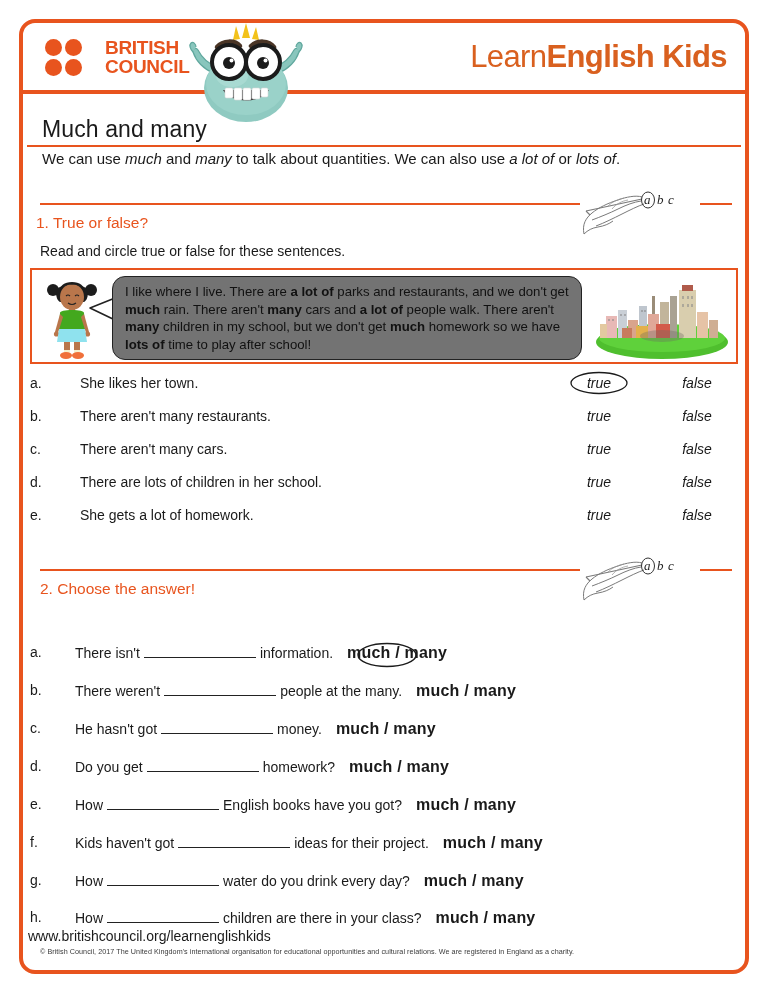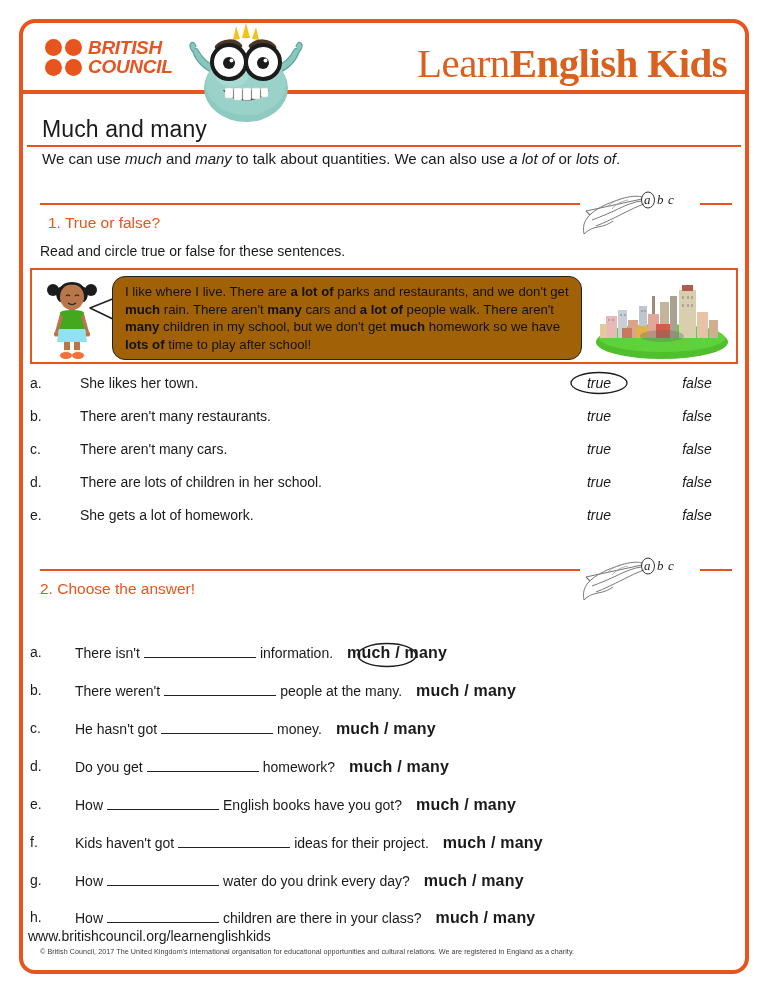--- a/index.html
+++ b/index.html
@@ -47,22 +47,21 @@
     z-index: 3;
   }
 
   
   .bc-logo {
     position: absolute;
     left: 22px;
     top: 16px;
     display: flex;
     align-items: center;
-    gap: 6px;
-    font-style: italic;
+    gap: 23px;
   }
   .bc-dots {
     display: grid;
     grid-template-columns: 17px 17px;
     grid-template-rows: 17px 17px;
     gap: 3px;
   }
   .bc-dot {
     width: 17px;
     height: 17px;
@@ -79,23 +78,23 @@
     font-size: 19px;
     letter-spacing: -0.3px;
     color: #E8541E;
   }
 
   
   .le-kids {
     position: absolute;
     right: 18px;
     top: 16px;
-    font-size: 41px;
+    font-size: 31px;
     color: #D9601F;
-    font-family: Liberation Serif, serif;
+    font-family: Liberation Sans, sans-serif;
     white-space: nowrap;
     letter-spacing: -0.6px;
   }
   .le-kids .thin   { font-weight: 400; }
   .le-kids .bold   { font-weight: bold; }
   .le-kids .medium { font-weight: 600; }
 
   
   .monster {
     position: absolute;
@@ -183,21 +182,21 @@
   }
   .bubble {
     position: absolute;
     left: 80px;
     top: 6px;
     width: 470px;
     height: 84px;
     box-sizing: border-box;
     border: 1.6px solid #222;
     border-radius: 13px;
-    background: #a16207;
+    background: #737373;
   }
   .bubble-text {
     position: absolute;
     left: 12px;
     top: 6px;
     width: 446px;
     font-size: 13.2px;
     line-height: 17.6px;
     color: #111;
   }
@@ -397,21 +396,21 @@
     <path d="M8 21 L64 9" fill="none" stroke="#7a7a7a" stroke-width="1.1"></path>
     <path d="M8 21 L12 25" fill="none" stroke="#7a7a7a" stroke-width="1.1"></path>
     <path d="M30 16 C34 12 40 9 46 8" fill="none" stroke="#9a9a9a" stroke-width="0.8"></path>
     <path d="M34 19 C38 14 44 11 50 10" fill="none" stroke="#9a9a9a" stroke-width="0.8"></path>
     <ellipse cx="70" cy="10" rx="6.5" ry="8" fill="none" stroke="#333" stroke-width="1"></ellipse>
     <text x="66" y="14" font-family="Liberation Serif, serif" font-style="italic" font-size="13" fill="#222">a</text>
     <text x="79" y="14" font-family="Liberation Serif, serif" font-style="italic" font-size="13" fill="#222">b</text>
     <text x="90" y="14" font-family="Liberation Serif, serif" font-style="italic" font-size="13" fill="#222">c</text>
   </svg>
 
-  <div class="sec-title" style="left:48px; top:214px;text-align:center;">1. True or false?</div>
+  <div class="sec-title" style="left:36px; top:214px;text-align:center;">1. True or false?</div>
   <div class="sec-instr" style="left:40px; top:243px;">Read and circle true or false for these sentences.</div>
 
   <div class="panel">
 
     <svg class="girl" viewBox="0 0 60 84">
 
       <circle cx="11" cy="14" r="6" fill="#1c1c1c"></circle>
       <circle cx="49" cy="14" r="6" fill="#1c1c1c"></circle>
 
       <path d="M14 16 C14 6 46 6 46 16 C46 22 44 25 42 26 L18 26 C16 25 14 22 14 16 Z" fill="#1c1c1c"></path>

